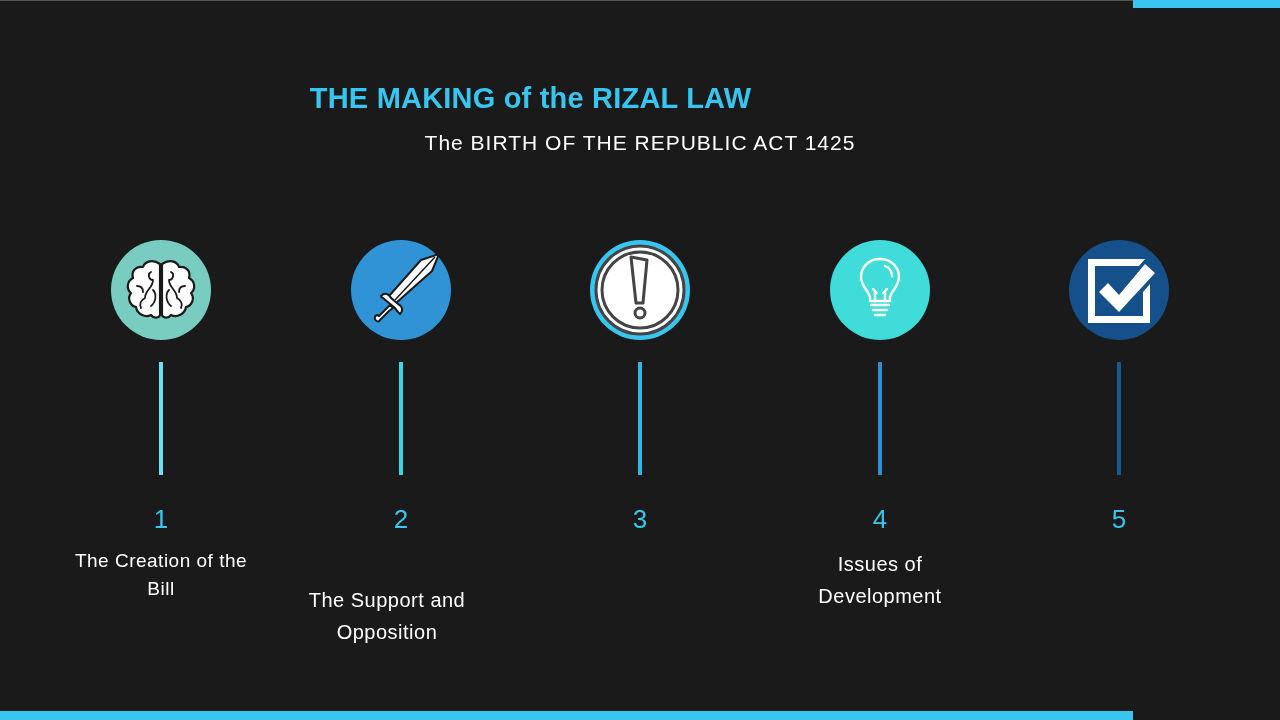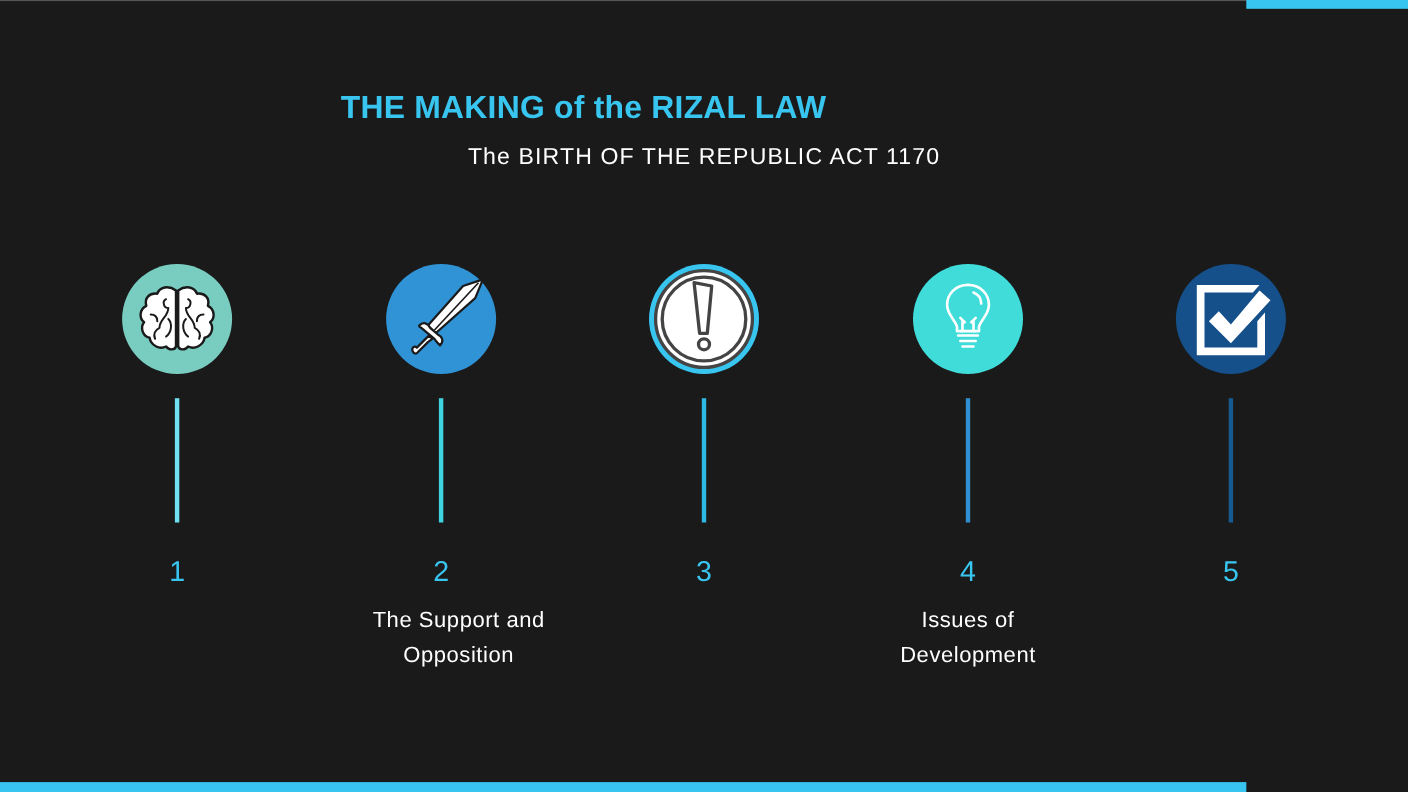--- a/index.html
+++ b/index.html
@@ -40,54 +40,55 @@
     .step .label.loose { line-height: 32px; top: 548px; }
   </style>
 </head>
 <body>
 
 <div class="top-edge"></div>
 <div class="bar-top"></div>
 <div class="bar-bottom"></div>
 
 <div class="title">THE MAKING of the RIZAL LAW</div>
-<div class="subtitle">The BIRTH OF THE REPUBLIC ACT 1170</div>
+<div class="subtitle">The BIRTH OF THE REPUBLIC ACT 1425</div>
 
 <div class="step" style="left:41px;">
   <div class="icon-circle" style="background:#79cdc0;">
     <svg width="76" height="64" viewBox="0 0 76 64">
       <g fill="#fff" stroke="#1a1a1a" stroke-width="2.2" stroke-linejoin="round">
         <path d="M37 6 C30 1 22 3 20 9 C13 8 8 13 10 20 C4 23 3 31 8 35 C4 40 7 48 13 49 C14 56 22 60 28 57 C31 61 36 60 37 57 Z"></path>
         <path d="M39 6 C46 1 54 3 56 9 C63 8 68 13 66 20 C72 23 73 31 68 35 C72 40 69 48 63 49 C62 56 54 60 48 57 C45 61 40 60 39 57 Z"></path>
       </g>
       <g fill="none" stroke="#1a1a1a" stroke-width="1.8" stroke-linecap="round">
         <path d="M28 14 C24 16 26 22 30 22 M30 22 C30 30 22 32 22 40 M22 40 C18 42 16 46 18 50 M30 32 C34 36 33 44 28 48"></path>
         <path d="M48 14 C52 16 50 22 46 22 M46 22 C46 30 54 32 54 40 M54 40 C58 42 60 46 58 50 M46 32 C42 36 43 44 48 48"></path>
         <path d="M14 28 C18 28 20 30 20 34 M62 28 C58 28 56 30 56 34"></path>
       </g>
     </svg>
   </div>
   <div class="connector" style="background:#6fe0ef;"></div>
   <div class="num">1</div>
+  <div class="label tight" style="width:200px;left:20px;">The Creation of the Bill</div>
 </div>
 
 <div class="step" style="left:281px;">
   <div class="icon-circle" style="background:#2f93d6;">
     <svg width="100" height="100" viewBox="0 0 100 100">
       <g fill="#fff" stroke="#1a1a1a" stroke-width="2" stroke-linejoin="round">
         <path d="M88 14 L70 20 L38 56 L45 63 L81 31 Z"></path>
         <path d="M30 56 C34 52 38 54 40 58 L47 64 C51 66 53 70 49 74 C47 72 45 70 44 68 L32 58 C31 57 30 58 30 56 Z"></path>
         <path d="M39 65 L35 69 L28 76 C26 74 23 76 24 79 C25 82 28 82 29 80 L38 71 L42 68 Z"></path>
       </g>
       <path d="M84 17 L44 60" stroke="#1a1a1a" stroke-width="1.5" fill="none"></path>
     </svg>
   </div>
   <div class="connector" style="background:#3fd5e0;"></div>
   <div class="num">2</div>
-  <div class="label loose" style="width:180px;left:46px;">The Support and Opposition</div>
+  <div class="label loose" style="width:180px;left:16px;margin-top:36px;">The Support and Opposition</div>
 </div>
 
 <div class="step" style="left:520px;">
   <div class="icon-circle" style="background:#38c6f0;">
     <svg width="100" height="100" viewBox="0 0 100 100">
       <circle cx="50" cy="50" r="44" fill="#fff" stroke="#444" stroke-width="3"></circle>
       <circle cx="50" cy="50" r="38" fill="#fff" stroke="#444" stroke-width="3"></circle>
       <path d="M41 17 L57 20 L53 63 L46 63 Z" fill="#fff" stroke="#444" stroke-width="3" stroke-linejoin="round"></path>
       <circle cx="50" cy="73" r="5" fill="#fff" stroke="#444" stroke-width="3"></circle>
     </svg>

